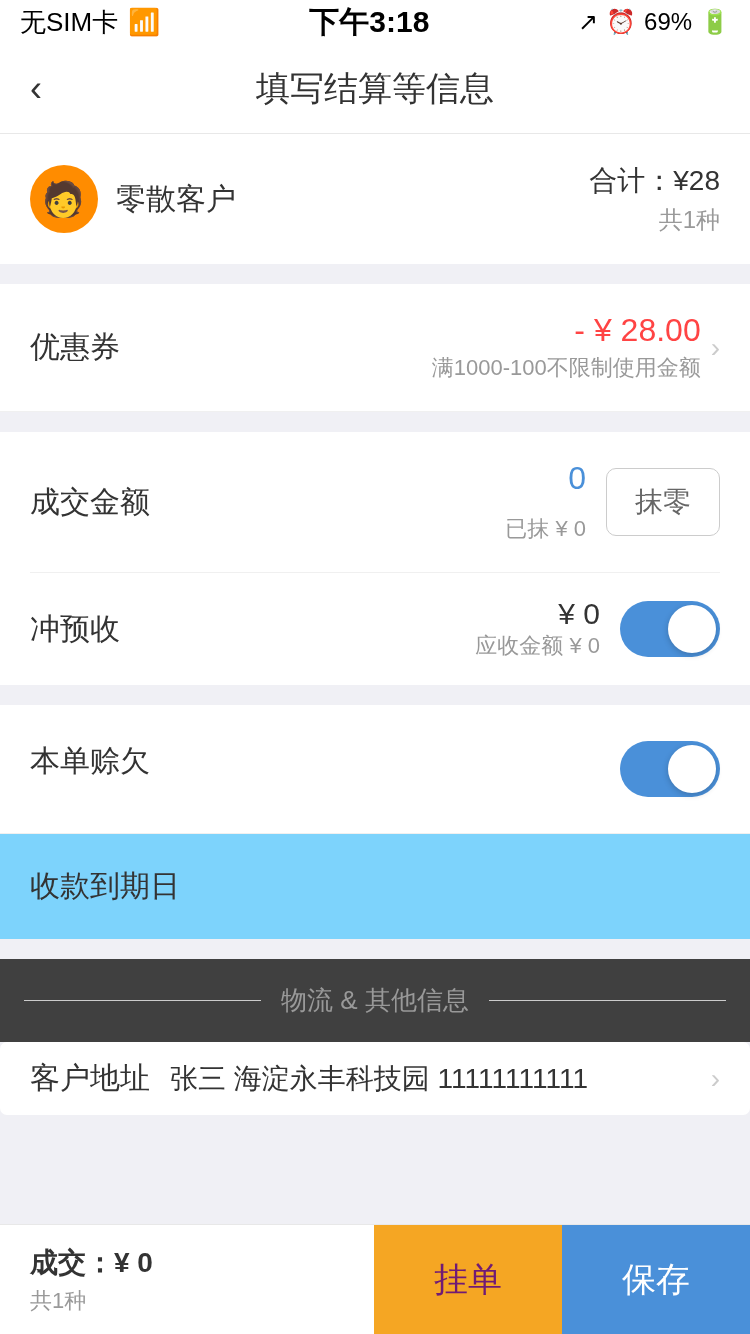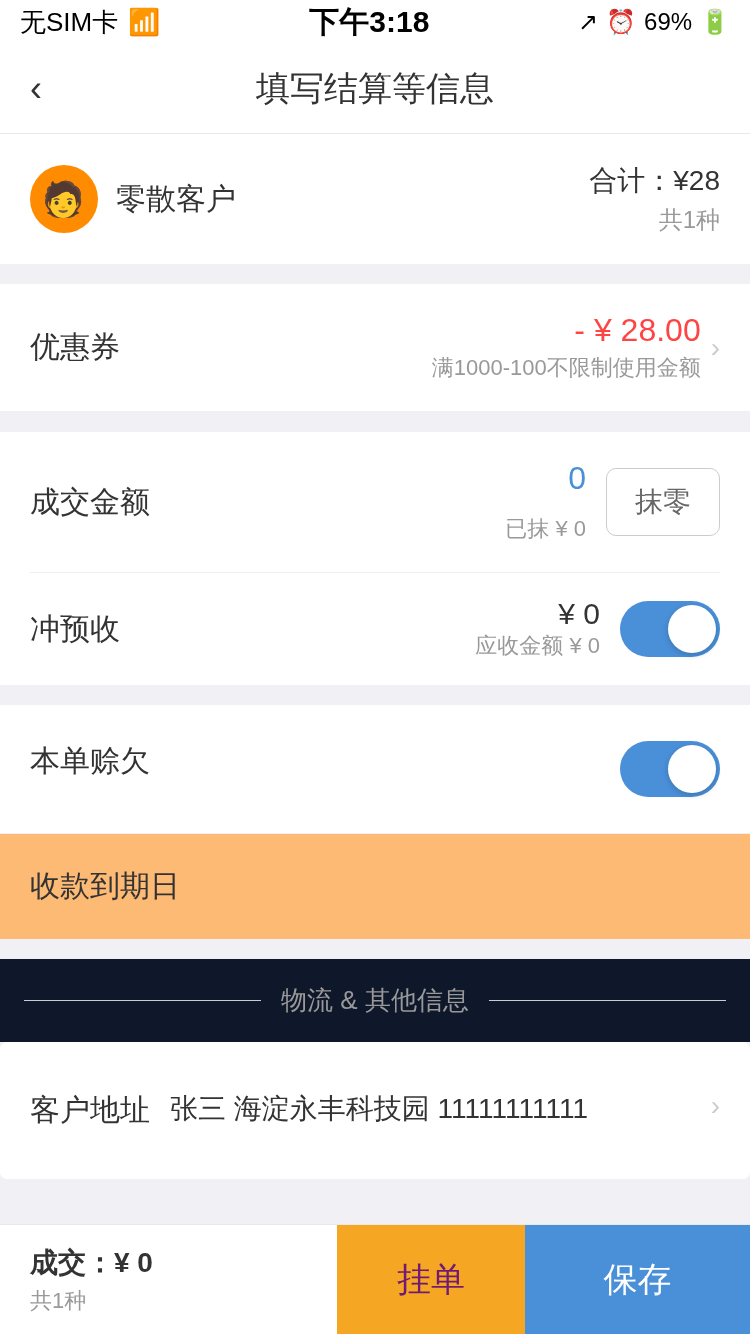--- a/index.html
+++ b/index.html
@@ -187,60 +187,60 @@
       background: #fff;
       display: flex;
       align-items: flex-start;
       justify-content: space-between;
       padding: 36px 30px;
     }
     .debt-label { font-size: 30px; color: #333; }
 
     
     .due-date-row {
-      background: #fdba74;
+      background: #7dd3fc;
       display: flex;
       align-items: center;
       padding: 32px 30px;
       border-top: 1px solid #f0f0f0;
     }
     .due-date-label { font-size: 30px; color: #333; margin-right: 20px; }
     .due-date-value { font-size: 30px; color: #333; }
 
     
     .separator-section {
       background: #f0f0f5;
       height: 20px;
     }
 
     
     .logistics-divider {
-      background: #0f172a;
+      background: #404040;
       display: flex;
       align-items: center;
       padding: 24px 24px;
     }
     .logistics-line {
       flex: 1;
       height: 1px;
       background: #ccc;
     }
     .logistics-text {
       font-size: 26px;
       color: #999;
       padding: 0 20px;
     }
 
     
     .address-row {
       background: #fff;
       display: flex;
-      align-items: flex-start;
-      justify-content: space-between;
-      padding: 48px 30px;
+      align-items: center;
+      justify-content: space-between;
+      padding: 16px 30px;
       border-radius: 7px;
     }
     .address-label { font-size: 30px; color: #333; flex-shrink: 0; margin-right: 20px; }
     .address-value { font-size: 28px; color: #333; flex: 1; }
 
     
     .bottom-bar {
       position: fixed;
       bottom: 0;
       width: 750px;
@@ -263,21 +263,21 @@
       background: #f5a623;
       display: flex;
       align-items: center;
       justify-content: center;
       font-size: 34px;
       color: #701a75;
       font-weight: 500;
       cursor: pointer;
     }
     .btn-save {
-      width: 225px;
+      width: 188px;
       height: 110px;
       background: #4a90d9;
       display: flex;
       align-items: center;
       justify-content: center;
       font-size: 34px;
       color: #fff;
       font-weight: 500;
       cursor: pointer;
     }

